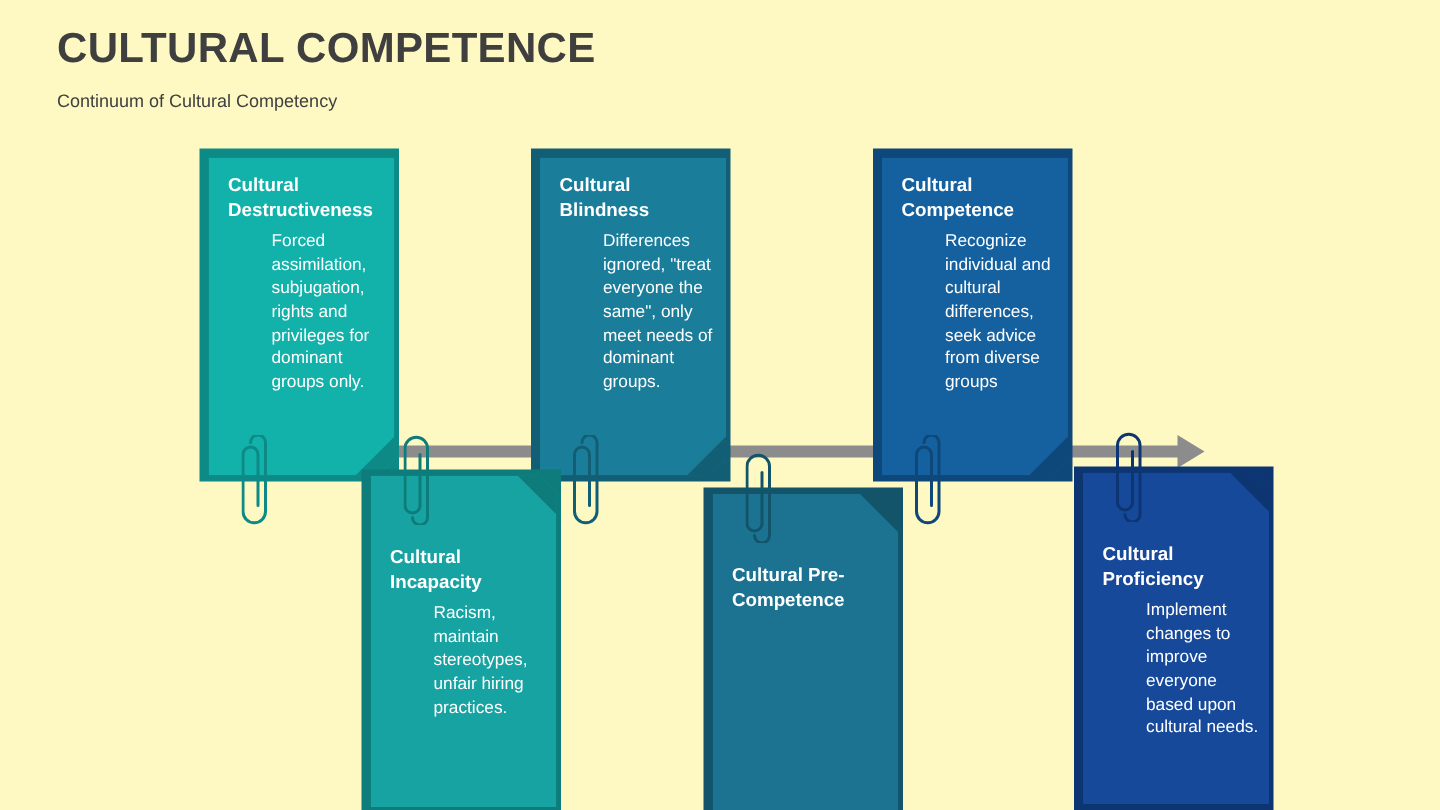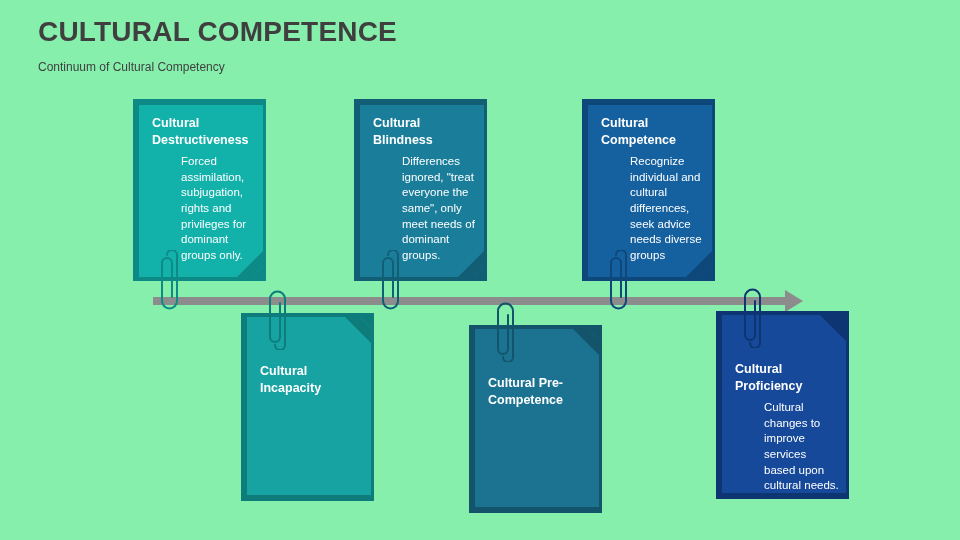--- a/index.html
+++ b/index.html
@@ -1,18 +1,18 @@
 <!DOCTYPE html>
 <html><head>
 <meta charset="utf-8">
 <style>
   html,body{margin:0;padding:0;background:#d9d9d9;}
   .slide{
     position:relative;width:960px;height:540px;margin:0 auto;
-    background:#86efac;overflow:hidden;
+    background:#fef9c3;overflow:hidden;
     font-family:"Liberation Sans",sans-serif;
   }
   
   .page-title{
     position:absolute;left:38px;top:16px;
     font-size:28px;font-weight:bold;color:#3f3f3f;letter-spacing:.2px;
   }
   .page-subtitle{
     position:absolute;left:38px;top:60px;
     font-size:12px;color:#404040;
@@ -22,22 +22,22 @@
     position:absolute;left:153px;top:297px;width:634px;height:8px;
     background:#8c8c8c;z-index:1;
   }
   .arrow-head{
     position:absolute;left:785px;top:290px;width:0;height:0;z-index:1;
     border-left:18px solid #8c8c8c;
     border-top:11px solid transparent;
     border-bottom:11px solid transparent;
   }
   
-  .note{position:absolute;width:124px;height:172px;z-index:2;}
-  .note.bottom{height:178px;text-decoration:underline;}
+  .note{position:absolute;width:124px;height:212px;z-index:2;}
+  .note.bottom{height:221px;text-decoration:underline;}
   .back{position:absolute;inset:-6px -3px -4px -6px;}
   .note.bottom .back{inset:-4px -3px -6px -6px;}
   .card{
     position:absolute;inset:0;color:#fff;
     padding:10px 7px 6px 13px;box-sizing:border-box;
   }
   .note.top .card{
     clip-path:polygon(0 0,100% 0,100% calc(100% - 11px),calc(100% - 11px) 100%,0 100%);
   }
   .note.bottom .card{
@@ -92,32 +92,33 @@
     </div>
     <svg class="clip" viewBox="0 0 22 68">
       <path d="M6 5 A5 5 0 0 1 16 5 L16 51 A7.5 7.5 0 0 1 1 51 L1 13 A5 5 0 0 1 11 13 L11 47" fill="none" stroke="currentColor" stroke-width="2" stroke-linecap="round"></path>
     </svg>
   </div>
 
   <div class="note top c4" style="left:588px;top:105px;">
     <div class="back"></div>
     <div class="card">
       <div class="card-title">Cultural Competence</div>
-      <div class="card-body">Recognize individual and cultural differences, seek advice needs diverse groups</div>
+      <div class="card-body">Recognize individual and cultural differences, seek advice from diverse groups</div>
       <div class="fold"></div>
     </div>
     <svg class="clip" viewBox="0 0 22 68">
       <path d="M6 5 A5 5 0 0 1 16 5 L16 51 A7.5 7.5 0 0 1 1 51 L1 13 A5 5 0 0 1 11 13 L11 47" fill="none" stroke="currentColor" stroke-width="2" stroke-linecap="round"></path>
     </svg>
   </div>
 
   <div class="note bottom c1" style="left:247px;top:317px;">
     <div class="back"></div>
     <div class="card">
       <div class="card-title" style="margin-top:36px;">Cultural Incapacity</div>
+      <div class="card-body">Racism, maintain stereotypes, unfair hiring practices.</div>
       <div class="fold"></div>
     </div>
     <svg class="clip" viewBox="0 0 22 68">
       <path d="M6 5 A5 5 0 0 1 16 5 L16 51 A7.5 7.5 0 0 1 1 51 L1 13 A5 5 0 0 1 11 13 L11 47" fill="none" stroke="currentColor" stroke-width="2" stroke-linecap="round"></path>
     </svg>
   </div>
 
   <div class="note bottom c3" style="left:475px;top:329px;">
     <div class="back"></div>
     <div class="card">
@@ -126,21 +127,21 @@
     </div>
     <svg class="clip" viewBox="0 0 22 68">
       <path d="M6 5 A5 5 0 0 1 16 5 L16 51 A7.5 7.5 0 0 1 1 51 L1 13 A5 5 0 0 1 11 13 L11 47" fill="none" stroke="currentColor" stroke-width="2" stroke-linecap="round"></path>
     </svg>
   </div>
 
   <div class="note bottom c5" style="left:722px;top:315px;">
     <div class="back"></div>
     <div class="card">
       <div class="card-title" style="margin-top:36px;">Cultural Proficiency</div>
-      <div class="card-body">Cultural changes to improve services based upon cultural needs.</div>
+      <div class="card-body">Implement changes to improve everyone based upon cultural needs.</div>
       <div class="fold"></div>
     </div>
     <svg class="clip" viewBox="0 0 22 68">
       <path d="M6 5 A5 5 0 0 1 16 5 L16 51 A7.5 7.5 0 0 1 1 51 L1 13 A5 5 0 0 1 11 13 L11 47" fill="none" stroke="currentColor" stroke-width="2" stroke-linecap="round"></path>
     </svg>
   </div>
 
 </div>
 
 </body></html>

